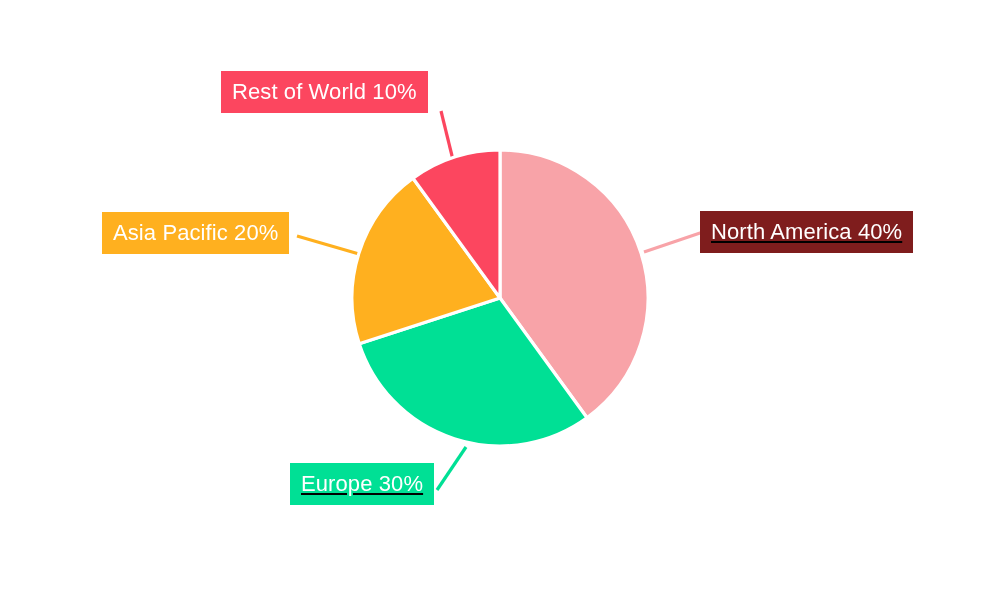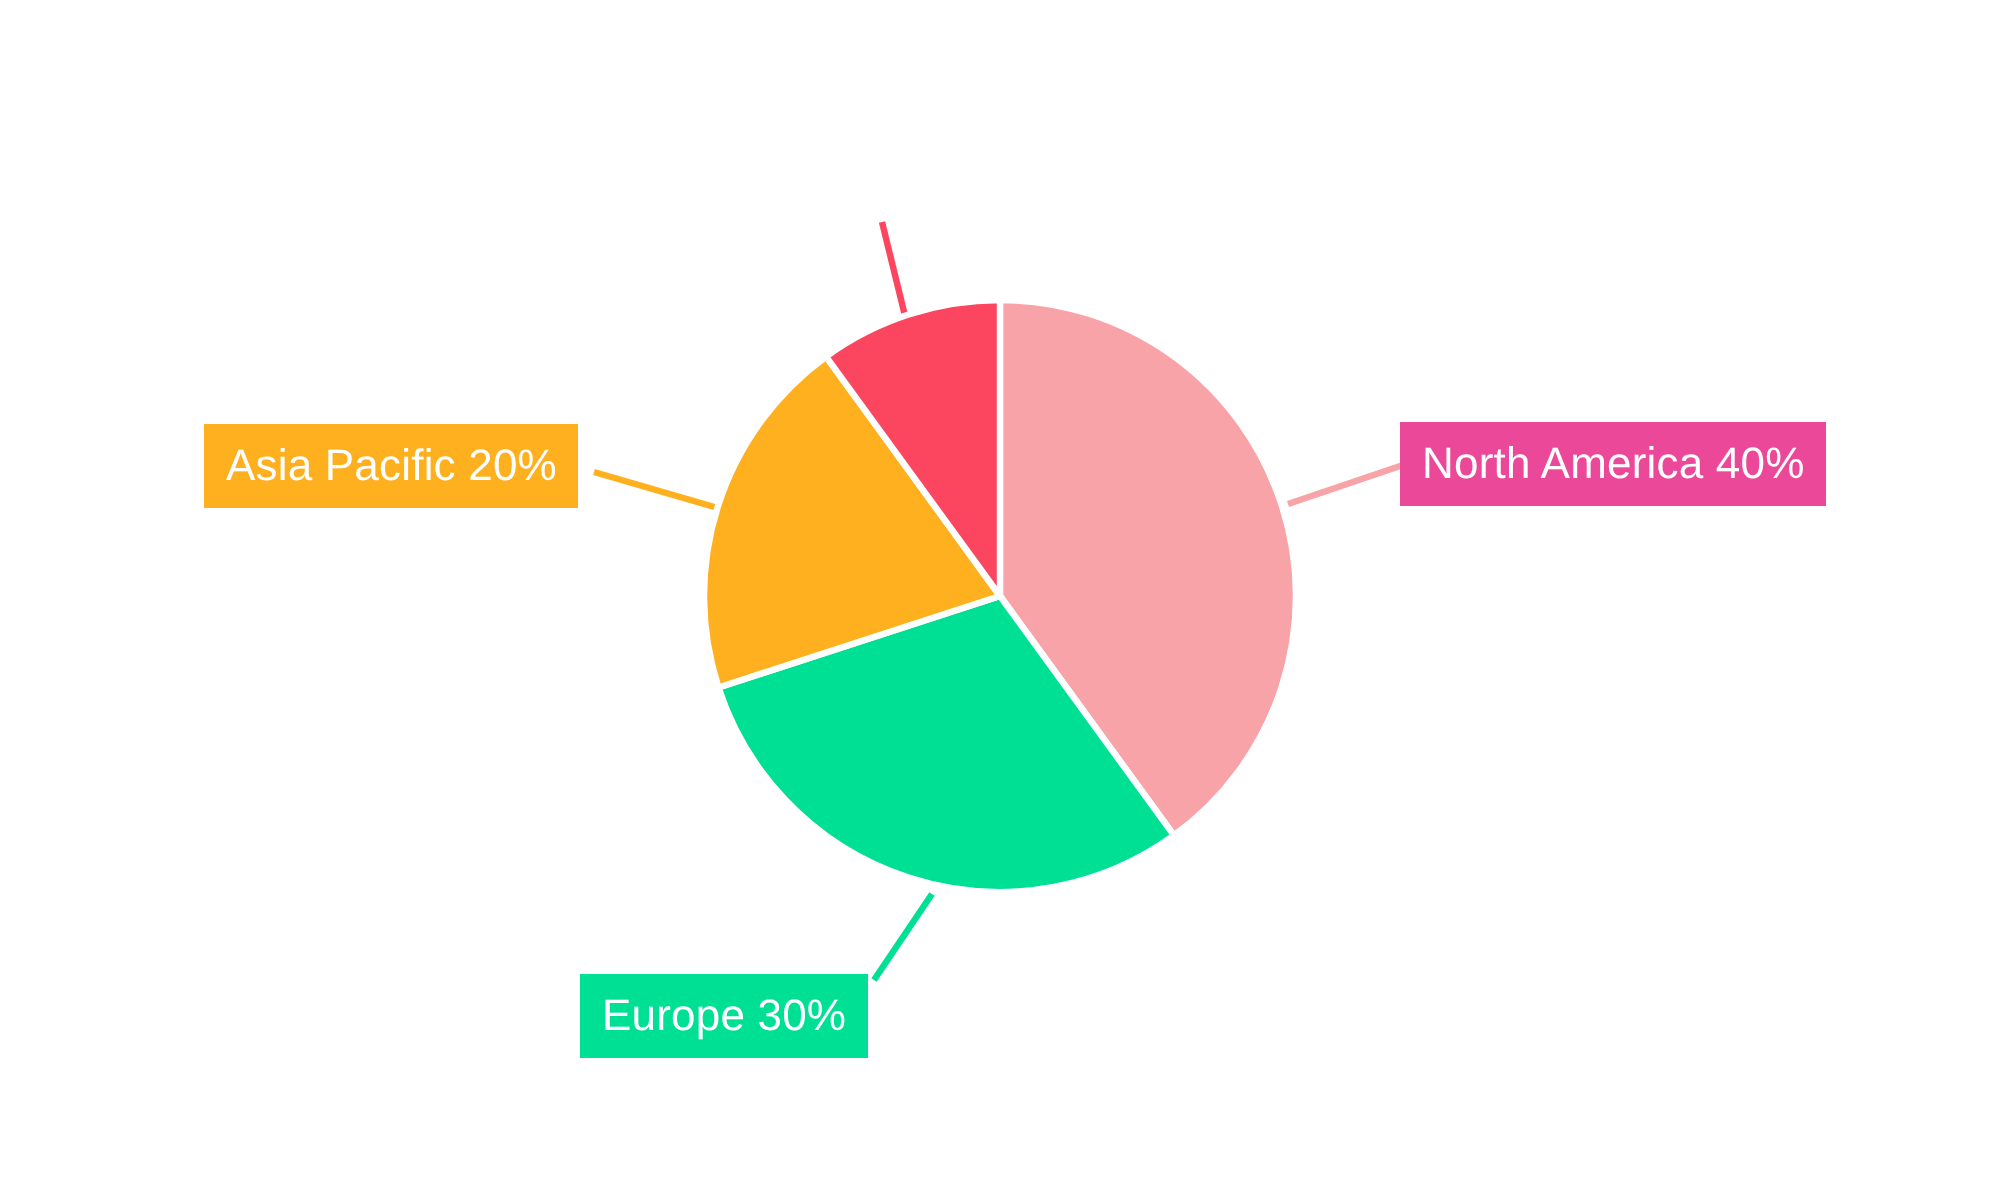--- a/index.html
+++ b/index.html
@@ -48,21 +48,21 @@
     white-space: nowrap;
   }
   .callout-label {
     color: #ffffff;
     font-family: "Liberation Sans", sans-serif;
     font-size: 22px;
     line-height: 42px;
     letter-spacing: 0.1px;
   }
   #callout-north-america { left: 700px; top: 211px; }
-  #callout-europe        { left: 290px; top: 487px; }
+  #callout-europe        { left: 290px; top: 463px; text-decoration: underline; }
   #callout-asia-pacific  { left: 102px; top: 212px; }
   #callout-rest-of-world { left: 221px; top: 71px;  }
 </style>
 </head>
 <body>
 
 <div id="chart-root" style="background: rgb(255, 255, 255);">
 
   <svg class="pie-canvas" viewBox="0 0 1000 600">
 
@@ -72,26 +72,29 @@
     <line class="leader-line" id="leader-rest-of-world" x1="454" y1="164" x2="441" y2="111" stroke="#fc465f"></line>
 
     <g id="slice-group">
       <path class="slice-path" id="slice-north-america" d="M 500 298 L 500.00 150.00 A 148 148 0 0 1 586.99 417.73 Z" fill="#f8a3a8"></path>
       <path class="slice-path" id="slice-europe" d="M 500 298 L 586.99 417.73 A 148 148 0 0 1 359.24 343.73 Z" fill="#00e095"></path>
       <path class="slice-path" id="slice-asia-pacific" d="M 500 298 L 359.24 343.73 A 148 148 0 0 1 413.01 178.27 Z" fill="#ffb01f"></path>
       <path class="slice-path" id="slice-rest-of-world" d="M 500 298 L 413.01 178.27 A 148 148 0 0 1 500.00 150.00 Z" fill="#fc465f"></path>
     </g>
   </svg>
 
-  <div class="callout-box" id="callout-north-america" style="background: #ec4899;">
+  <div class="callout-box" id="callout-north-america" style="background: #7f1d1d; text-decoration: underline;">
     <span class="callout-label" style="color: rgb(255, 255, 255);">North America 40%</span>
   </div>
 
   <div class="callout-box" id="callout-europe" style="background: rgb(0, 224, 149);">
     <span class="callout-label" style="color: rgb(255, 255, 255);">Europe 30%</span>
   </div>
 
   <div class="callout-box" id="callout-asia-pacific" style="background: rgb(255, 176, 31); align-items: center;">
     <span class="callout-label" style="color: rgb(255, 255, 255);">Asia Pacific 20%</span>
   </div>
 
+  <div class="callout-box" id="callout-rest-of-world" style="background: rgb(252, 70, 95);">
+    <span class="callout-label" style="color: rgb(255, 255, 255);">Rest of World 10%</span>
+  </div>
 
 </div>
 
 </body></html>

